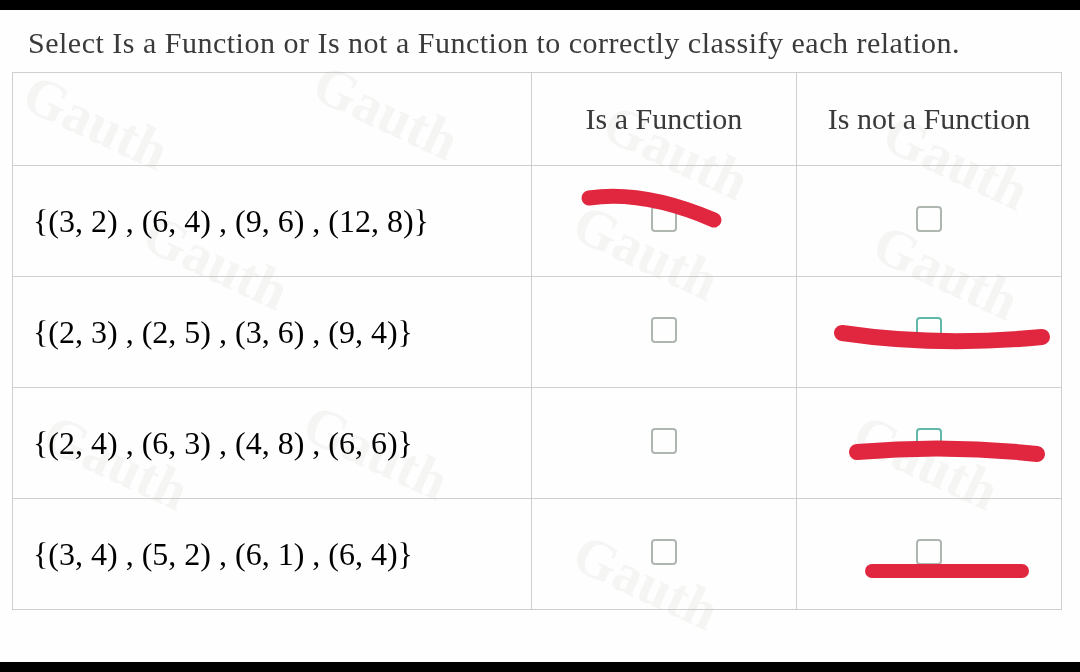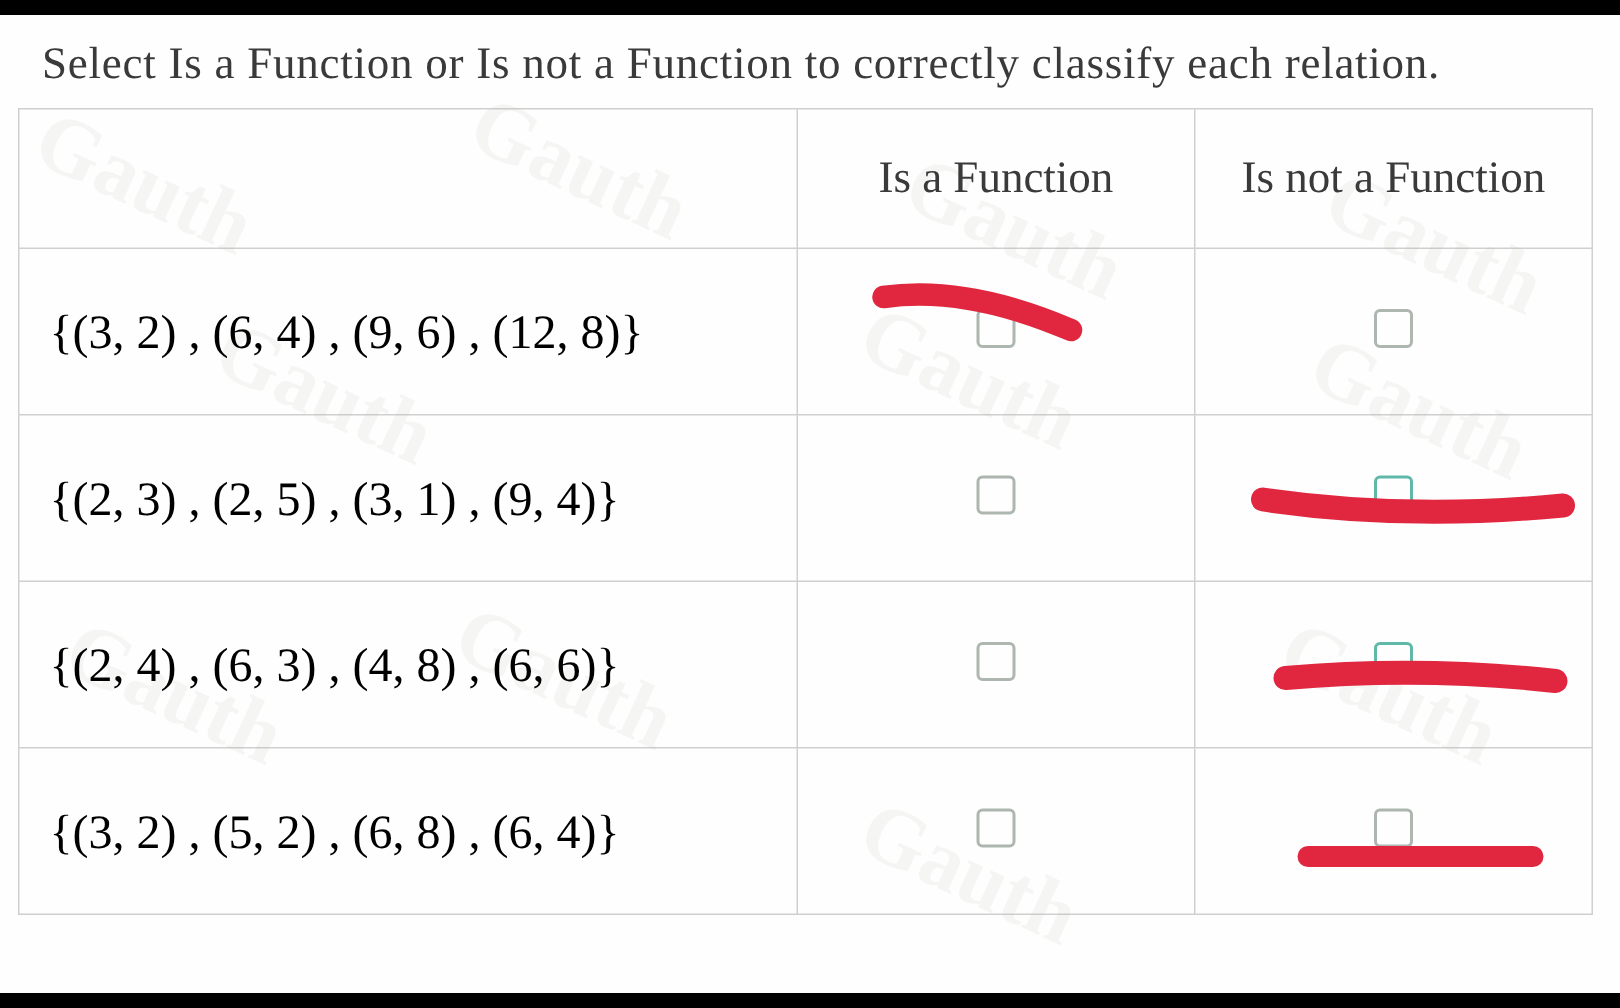--- a/index.html
+++ b/index.html
@@ -151,21 +151,21 @@
                 <path d="M5 10 Q 60 2 130 32" stroke="#e0273f" stroke-width="15" stroke-linecap="round" fill="none"></path>
               </svg>
         </span>
       </td>
       <td class="chk-cell">
         <span class="chk"></span>
       </td>
     </tr>
 
     <tr>
-      <td class="rel-cell">{(2, 3) , (2, 5) , (3, 1) , (9, 4)}</td>
+      <td class="rel-cell">{(2, 3) , (2, 5) , (3, 6) , (9, 4)}</td>
       <td class="chk-cell">
         <span class="chk"></span>
       </td>
       <td class="chk-cell">
         <span class="chk tealish"></span>
         <span class="mark" style="left:40px;top:48px;">
           <svg width="210" height="30">
                 <path d="M5 8 Q 100 22 205 12" stroke="#e0273f" stroke-width="16" stroke-linecap="round" fill="none"></path>
               </svg>
         </span>
@@ -181,21 +181,21 @@
         <span class="chk tealish"></span>
         <span class="mark" style="left:55px;top:50px;">
           <svg width="190" height="28">
                 <path d="M5 14 Q 95 6 185 16" stroke="#e0273f" stroke-width="16" stroke-linecap="round" fill="none"></path>
               </svg>
         </span>
       </td>
     </tr>
 
     <tr>
-      <td class="rel-cell">{(3, 2) , (5, 2) , (6, 8) , (6, 4)}</td>
+      <td class="rel-cell">{(3, 4) , (5, 2) , (6, 1) , (6, 4)}</td>
       <td class="chk-cell">
         <span class="chk"></span>
       </td>
       <td class="chk-cell">
         <span class="chk"></span>
         <span class="mark" style="left:70px;top:62px;">
           <svg width="160" height="20">
                 <path d="M5 10 L 155 10" stroke="#e0273f" stroke-width="14" stroke-linecap="round" fill="none"></path>
               </svg>
         </span>

